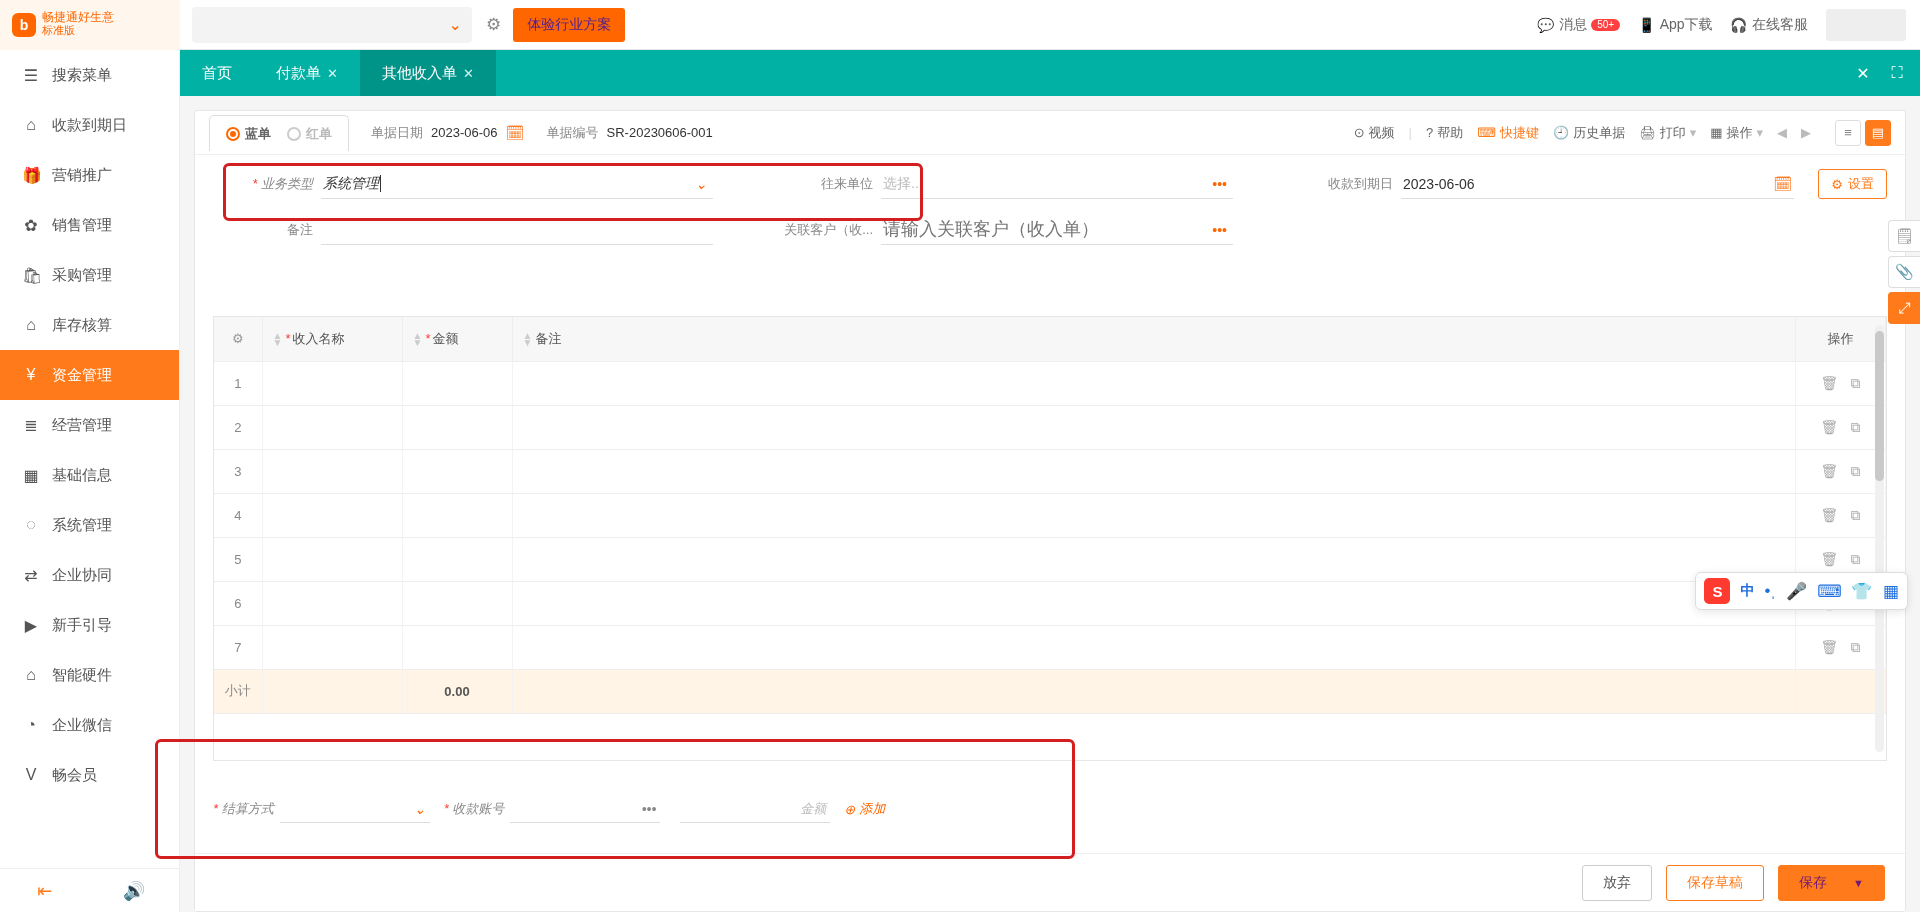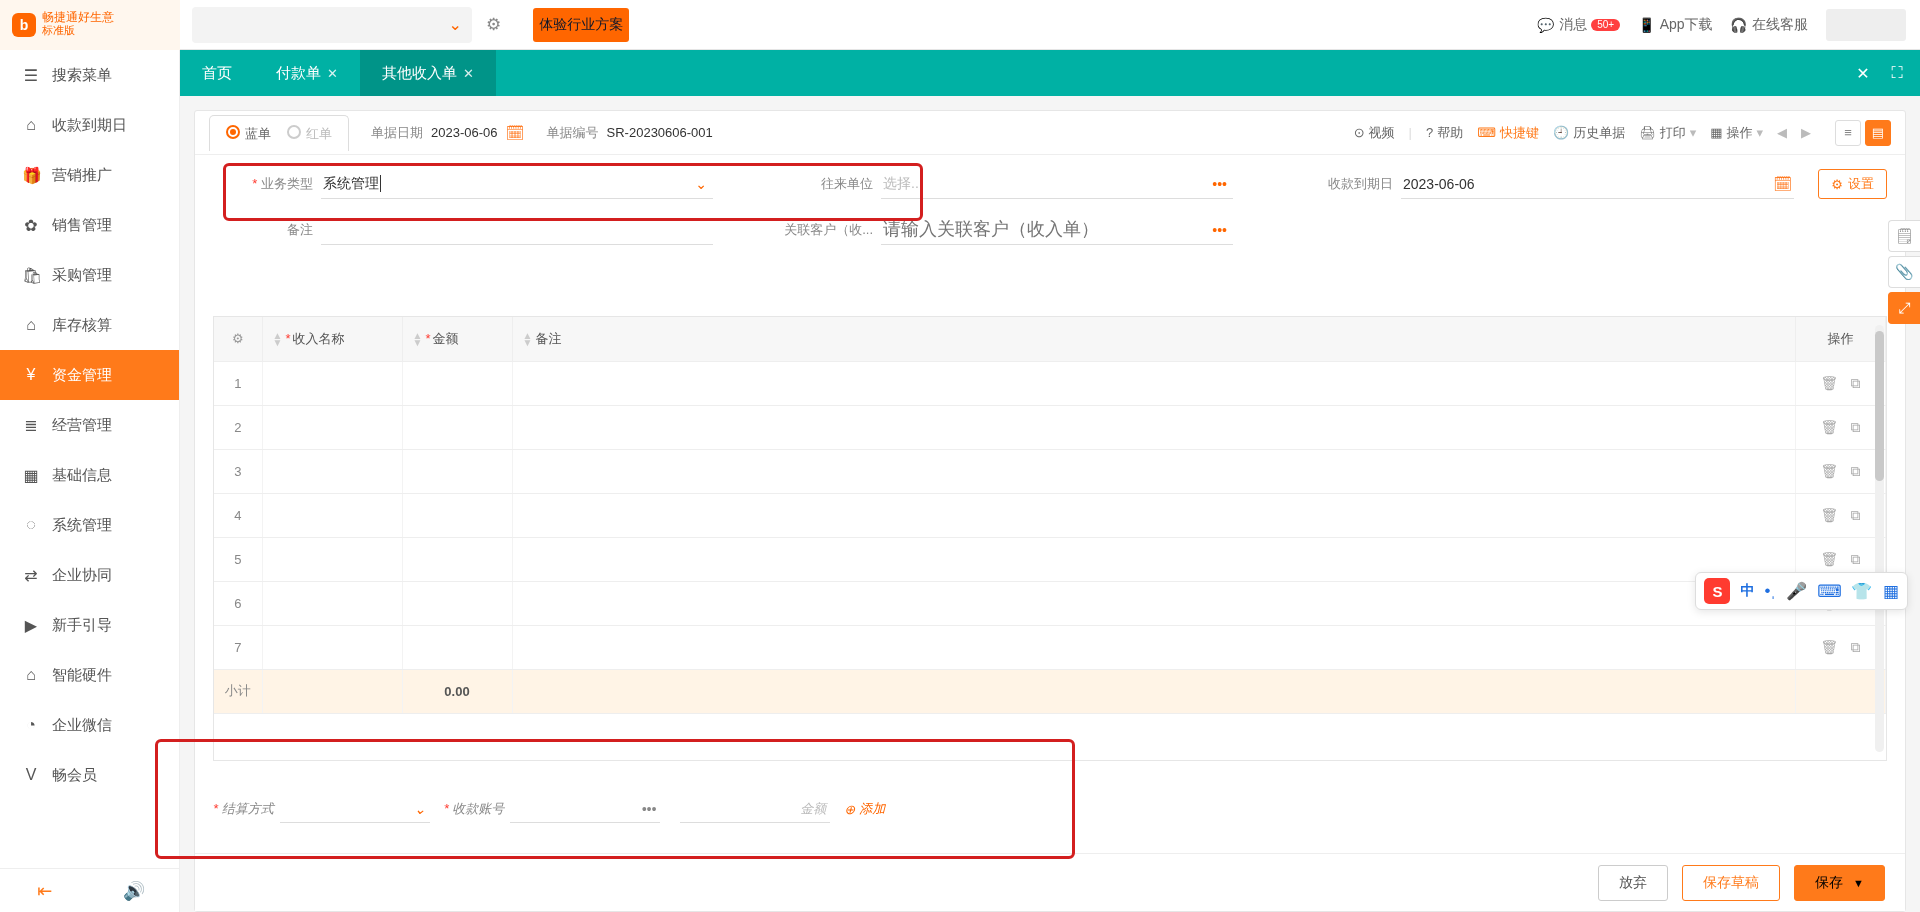--- a/index.html
+++ b/index.html
@@ -7,21 +7,21 @@
 
 
 .top-header { position: absolute; top: 0; left: 0; right: 0; height: 50px; background: #fff; display: flex; align-items: center; border-bottom: 1px solid #e5e5e5; }
 .logo-box { width: 180px; height: 50px; display: flex; align-items: center; padding-left: 12px; background: #fff7ee; }
 .logo-icon { width: 24px; height: 24px; background: #ff6600; border-radius: 6px; margin-right: 6px; display: flex; align-items: center; justify-content: center; color: #fff; font-weight: bold; }
 .logo-text { font-size: 12px; color: #ff6600; line-height: 1; }
 .logo-sub { font-size: 11px; color: #ff6600; }
 .company-area { width: 280px; height: 36px; background: #f3f3f3; border-radius: 4px; margin-left: 12px; display: flex; align-items: center; padding: 0 10px; }
 .caret-down { color: #ff6600; margin-left: auto; font-size: 16px; }
 .gear { margin-left: 14px; color: #888; font-size: 17px; cursor: pointer; }
-.orange-btn { margin-left: 32px; background: #ff6600; color: #0f172a; border: none; height: 34px; padding: 0 6px; border-radius: 3px; cursor: pointer; font-size: 14px; }
+.orange-btn { margin-left: 12px; background: #ff6600; color: #4c1d95; border: none; height: 34px; padding: 0 14px; border-radius: 3px; cursor: pointer; font-size: 14px; }
 .top-right { margin-left: auto; display: flex; align-items: center; gap: 18px; padding-right: 14px; color: #666; }
 .top-right .item { display: flex; align-items: center; gap: 4px; cursor: pointer; }
 .badge { background: #ff4040; color: #fff; border-radius: 9px; font-size: 10px; padding: 1px 6px; line-height: 1; }
 .avatar { width: 80px; height: 32px; background: #eee; border-radius: 3px; }
 
 
 .sidebar { position: absolute; top: 50px; left: 0; bottom: 0; width: 180px; background: #fff; border-right: 1px solid #eee; }
 .sidebar .menu-item { height: 50px; display: flex; align-items: center; padding-left: 22px; color: #555; cursor: pointer; gap: 12px; font-size: 15px; }
 .sidebar .menu-item.active { background: #ff7a1a; color: #fff; }
 .sidebar .menu-item .mi-icon { width: 18px; text-align: center; font-size: 16px; }
@@ -36,21 +36,21 @@
 .tabs-right { margin-left: auto; display: flex; align-items: center; gap: 8px; padding-right: 10px; }
 .tabs-right .sq { width: 26px; height: 26px; display: flex; align-items: center; justify-content: center; cursor: pointer; font-size: 16px; }
 
 
 .main { position: absolute; top: 96px; left: 180px; right: 0; bottom: 0; padding: 14px 14px 0 14px; }
 .panel { background: #fff; border: 1px solid #e6e6e6; border-radius: 3px; height: 100%; position: relative; }
 
 
 .panel-top { height: 44px; display: flex; align-items: center; padding: 0 14px; border-bottom: 1px solid #eee; font-size: 13px; color: #666; }
 .radio-group { display: flex; align-items: center; gap: 16px; border: 1px solid #ddd; border-radius: 5px 5px 0 0; border-bottom: none; height: 36px; padding: 0 16px; margin-bottom: -1px; background: #fff; }
-.radio-item { display: flex; gap: 5px; cursor: pointer; }
+.radio-item { display: flex; align-items: center; gap: 5px; cursor: pointer; font-weight: bold; }
 .radio-dot { width: 14px; height: 14px; border-radius: 50%; border: 2px solid #ccc; display: inline-block; position: relative; }
 .radio-dot.on { border-color: #ff6600; }
 .radio-dot.on::after { content: ""; position: absolute; inset: 2px; background: #ff6600; border-radius: 50%; }
 .lbl { color: #888; margin-left: 22px; }
 .val { color: #333; margin-left: 8px; }
 .cal-icon { color: #ff6600; margin-left: 8px; font-size: 15px; }
 .panel-top .tools { margin-left: auto; display: flex; align-items: center; gap: 14px; color: #666; }
 .panel-top .tools .t { display: flex; align-items: center; gap: 4px; cursor: pointer; }
 .panel-top .tools .arrow { color: #bbb; }
 .panel-top .view-toggles { display: flex; gap: 4px; margin-left: 10px; }
@@ -96,21 +96,21 @@
 .dots { color: #888; padding-right: 4px; cursor: pointer; }
 .chev { color: #ff6600; font-size: 14px; padding-right: 4px; }
 .amt-ph { color: #bbb; font-size: 13px; padding-right: 4px; }
 .add-link { color: #ff6600; font-size: 13px; display: flex; align-items: center; gap: 4px; cursor: pointer; }
 
 
 .footer { position: absolute; left: 0; right: 0; bottom: 0; height: 58px; border-top: 1px solid #eee; display: flex; align-items: center; justify-content: flex-end; gap: 14px; padding-right: 20px; background: #fff; }
 .btn { height: 36px; padding: 0 20px; border-radius: 3px; cursor: pointer; font-size: 14px; display: flex; align-items: center; }
 .btn-plain { background: #fff; border: 1px solid #ccc; color: #555; }
 .btn-outline { background: #fff; border: 1px solid #ff7a1a; color: #ff7a1a; }
-.btn-primary { background: #ff7a1a; border: 1px solid #ff7a1a; color: #000000; gap: 10px; }
+.btn-primary { background: #ff7a1a; border: 1px solid #ff7a1a; color: #701a75; gap: 26px; }
 .btn-primary .dd { font-size: 11px; }
 
 
 .right-tools { position: absolute; right: 0; top: 220px; width: 32px; display: flex; flex-direction: column; gap: 4px; z-index: 60; }
 .rt { width: 32px; height: 32px; background: #fff; border: 1px solid #ddd; border-right: none; border-radius: 4px 0 0 4px; display: flex; align-items: center; justify-content: center; color: #888; cursor: pointer; font-size: 15px; }
 .rt.on { background: #ff7a1a; color: #fff; border-color: #ff7a1a; }
 
 
 .ime-bar { position: absolute; right: 12px; top: 572px; height: 38px; background: #fff; border: 1px solid #ddd; border-radius: 6px; display: flex; align-items: center; padding: 0 8px; gap: 10px; box-shadow: 0 2px 8px rgba(0,0,0,.1); z-index: 70; }
 .ime-logo { width: 26px; height: 26px; background: #ff3b30; color: #fff; border-radius: 5px; display: flex; align-items: center; justify-content: center; font-weight: bold; font-size: 15px; }
@@ -299,21 +299,21 @@
         <span class="arrow">▶</span>
         <div class="view-toggles">
           <div class="vt">≡</div>
           <div class="vt on">▤</div>
         </div>
       </div>
     </div>
 
     <div class="form-rows">
       <div class="form-row">
-        <div class="fcell" style="flex:0 0 500px; position:relative;">
+        <div class="fcell" style="flex:0 0 500px; position:relative;font-style:italic;">
           <div class="flabel req">业务类型</div>
           <div class="finput">
             <span>系统管理</span>
               <span class="text-cursor"></span>
             <span class="more" style="margin-left:auto">⌄</span>
           </div>
         </div>
         <div class="fcell" style="margin-left:60px; flex:0 0 460px;">
           <div class="flabel">往来单位</div>
           <div class="finput">

